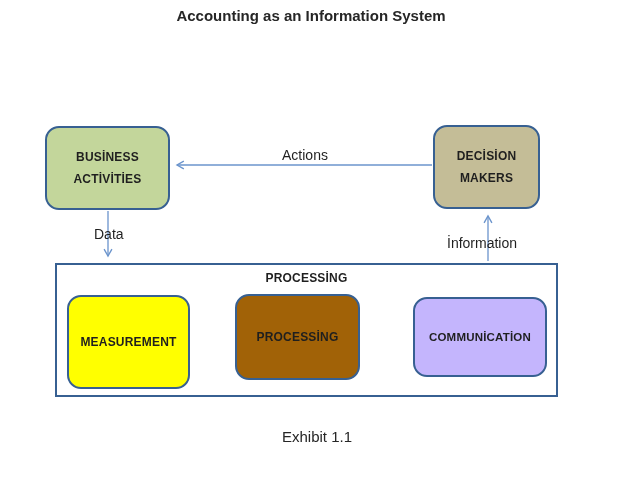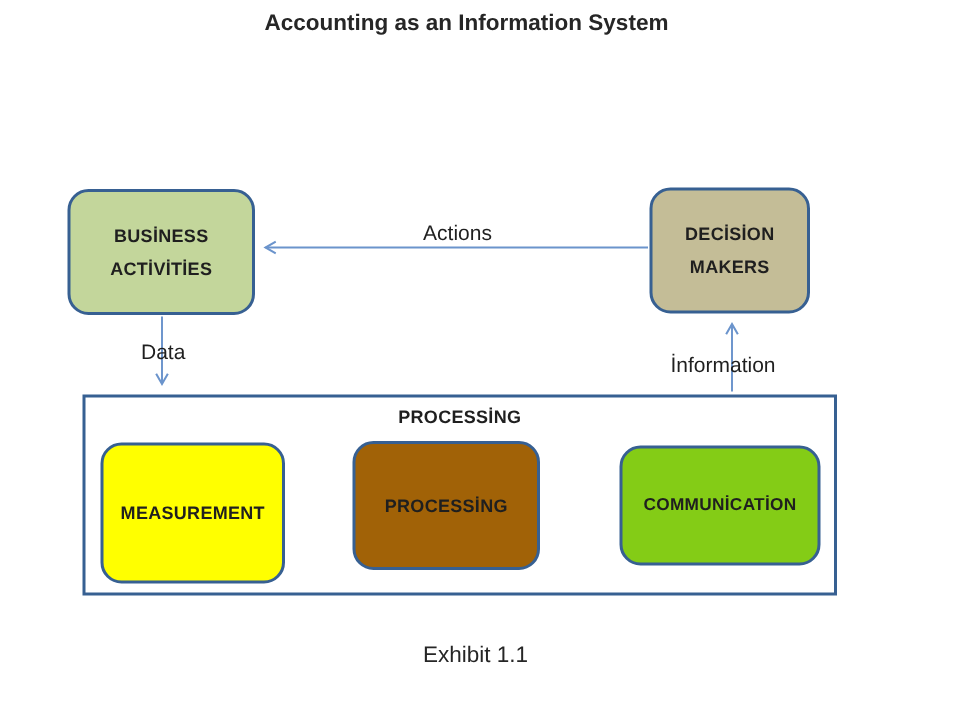--- a/index.html
+++ b/index.html
@@ -65,21 +65,21 @@
     position: absolute;
     left: 0; right: 0; top: 6px;
     text-align: center;
     font-size: 12px;
     font-weight: 700;
     letter-spacing: 0.2px;
   }
   
   .box-measurement   { left: 10px;  top: 30px; width: 123px; height: 94px; background: #ffff00; }
   .box-processing    { left: 178px; top: 29px; width: 125px; height: 86px; background: #a16207; }
-  .box-communication { left: 356px; top: 32px; width: 134px; height: 80px; background: #84cc16; }
+  .box-communication { left: 356px; top: 32px; width: 134px; height: 80px; background: #c4b5fd; }
   .box-communication .lbl { font-size: 11.5px; }
   .caption {
     position: absolute;
     left: 0; right: 24px; top: 428px;
     text-align: center;
     font-size: 15px;
     font-weight: 400;
     color: #262626;
     padding-left: 20px;
   }

